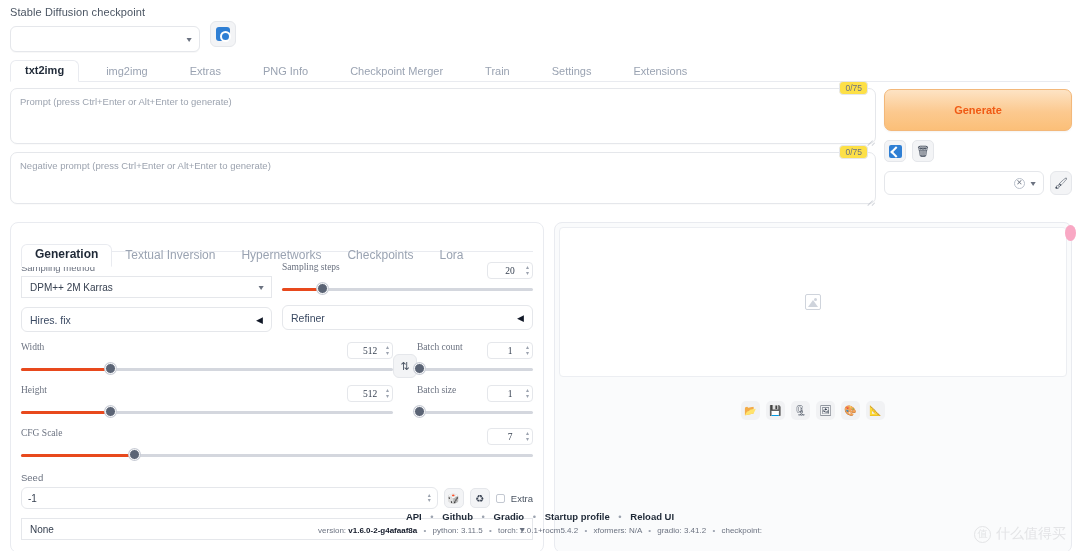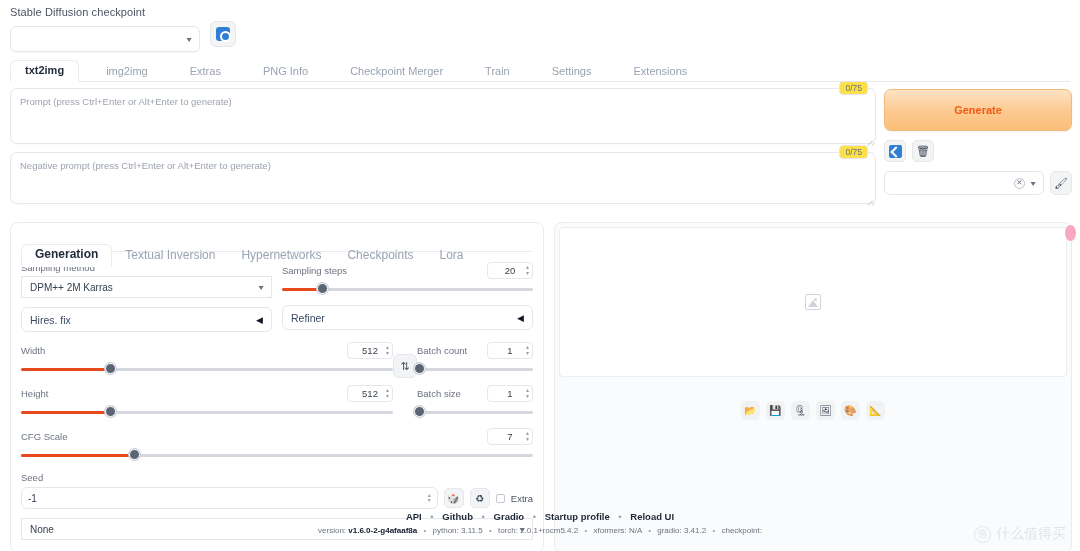--- a/index.html
+++ b/index.html
@@ -133,21 +133,21 @@
     display:flex; align-items:center; padding: 0 8px; font-size: 10px; color:#374151;
     justify-content: space-between;
   }
   .accordion {
     height: 25px; border:1px solid #e5e7eb; border-radius:6px; background:#fff;
     display:flex; align-items:center; justify-content: space-between;
     padding: 0 8px; font-size: 10.5px; color:#3b4a63; margin-top: 9px;
   }
   .tri-left { font-size: 9px; color:#111827; }
 
-  .num-head { display:flex; align-items:flex-end; justify-content:space-between; }
+  .num-head { display:flex; align-items:flex-start; justify-content:space-between;font-family:Liberation Serif, serif; }
   .num-box {
     width: 46px; height: 17px; border:1px solid #e5e7eb; border-radius:4px; background:#fff;
     display:flex; align-items:center; justify-content:center; gap: 4px;
     font-size: 9.5px; color:#374151; position:relative;
   }
   .num-box .spin { position:absolute; right:3px; font-size:6px; color:#9ca3af; line-height:.9; text-align:center;}
 
   .slider { position: relative; height: 14px; margin-top: 3px; }
   .track { position:absolute; left:0; right:0; top:6px; height:3px; border-radius:2px; background:#d4d7de; }
   .fill { position:absolute; left:0; top:6px; height:3px; border-radius:2px; background:#e8491d; }

